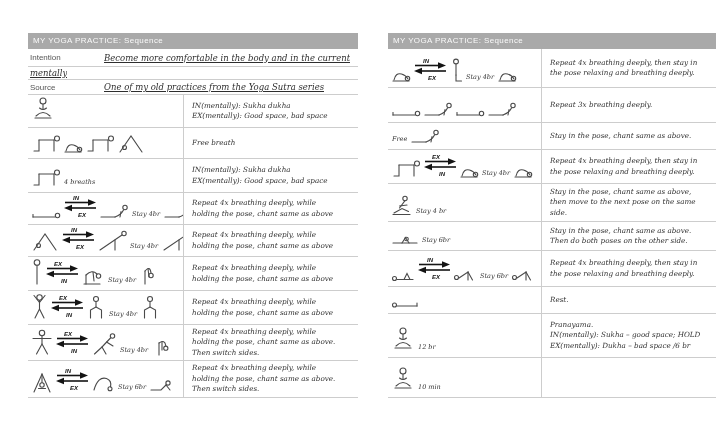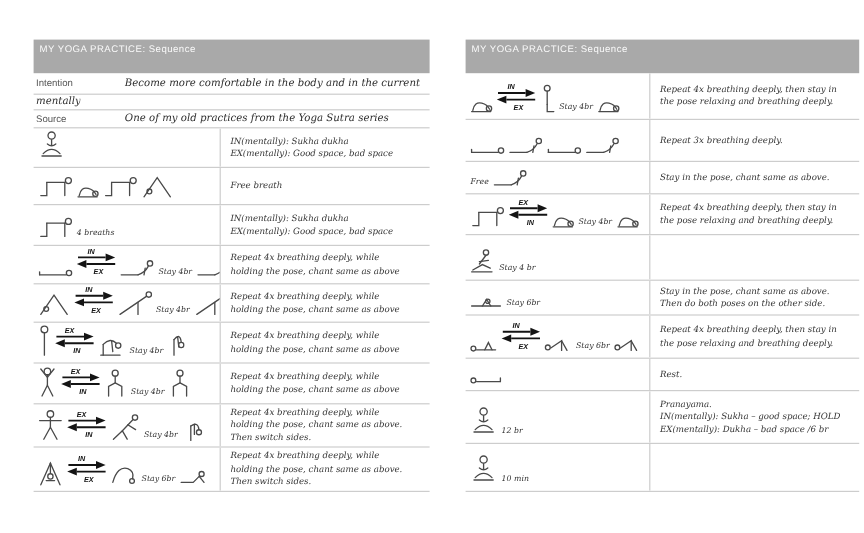--- a/index.html
+++ b/index.html
@@ -6,27 +6,27 @@
     --header-bg:#a9a9a9; --header-text:#fafafa; --line:#cdcdcd;
     --ink:#4a4a4a; --text:#333333; --arrow:#141414; --label:#555555;
   }
   *{box-sizing:border-box; margin:0; padding:0;}
   html,body{background:#ffffff;}
   #canvas{position:relative; width:720px; height:444px; background:#ffffff; overflow:hidden;
           font-family:"Liberation Sans", sans-serif;}
   .page{position:absolute; top:33px; background:#fff;}
   #page-left{left:28px; width:330px;}
   #page-right{left:388px; width:328px;}
-  .page-header{height:28px; line-height:16px; background:var(--header-bg); color:var(--header-text);
+  .page-header{height:16px; line-height:16px; background:var(--header-bg); color:var(--header-text);
     font-size:8px; letter-spacing:.4px; padding-left:5px; overflow:hidden; white-space:nowrap;}
   
   .meta-row{display:flex; align-items:center; border-bottom:1px solid var(--line); padding-left:2px;gap:28px;}
   .meta-row .mlabel{width:46px; font-size:8px; color:var(--label); flex:0 0 auto;}
   .hand{font-family:"DejaVu Serif", serif; font-style:italic; color:#2e2e2e;}
-  .meta-row .mvalue{font-size:8.5px; white-space:nowrap; overflow:hidden;}
+  .meta-row .mvalue{font-size:8.5px; white-space:nowrap; overflow:hidden;text-decoration:underline;}
   
   .seq-row{display:flex; border-bottom:1px solid var(--line); overflow:hidden;}
   .fig-cell{flex:0 0 auto; border-right:1px solid var(--line); display:flex; align-items:flex-end;
     gap:2px; padding:2px 0 4px 3px; overflow:hidden;}
   #page-left .fig-cell{width:156px;}
   #page-right .fig-cell{width:154px;}
   .note-cell{flex:1 1 auto; display:flex; flex-direction:column; justify-content:center;
     padding:2px 3px 2px 8px; overflow:hidden;}
   .note-text{font-size:7.2px; line-height:1.45; white-space:pre-line; color:var(--text);}
   .stay-label{font-size:6.5px; color:#333; white-space:nowrap; margin:0 1px 2px 1px; flex:0 0 auto;}
@@ -483,20 +483,25 @@
 the pose relaxing and breathing deeply.</div>
           </div>
         </div>
         <div class="seq-row" style="height: 38px;">
           <div class="fig-cell">
             <svg width="22" height="24" class="pose">
               <use href="#sym-seated-twist" xlink:href="#sym-seated-twist"></use>
             </svg>
             <span class="stay-label hand">Stay 4 br</span>
           </div>
+          <div class="note-cell">
+            <div class="note-text hand">Stay in the pose, chant same as above,
+then move to the next pose on the same
+side.</div>
+          </div>
         </div>
         <div class="seq-row" style="height: 29px;">
           <div class="fig-cell">
             <svg width="28" height="18" class="pose">
               <use href="#sym-lying-twist" xlink:href="#sym-lying-twist"></use>
             </svg>
             <span class="stay-label hand">Stay 6br</span>
           </div>
           <div class="note-cell">
             <div class="note-text hand">Stay in the pose, chant same as above.

